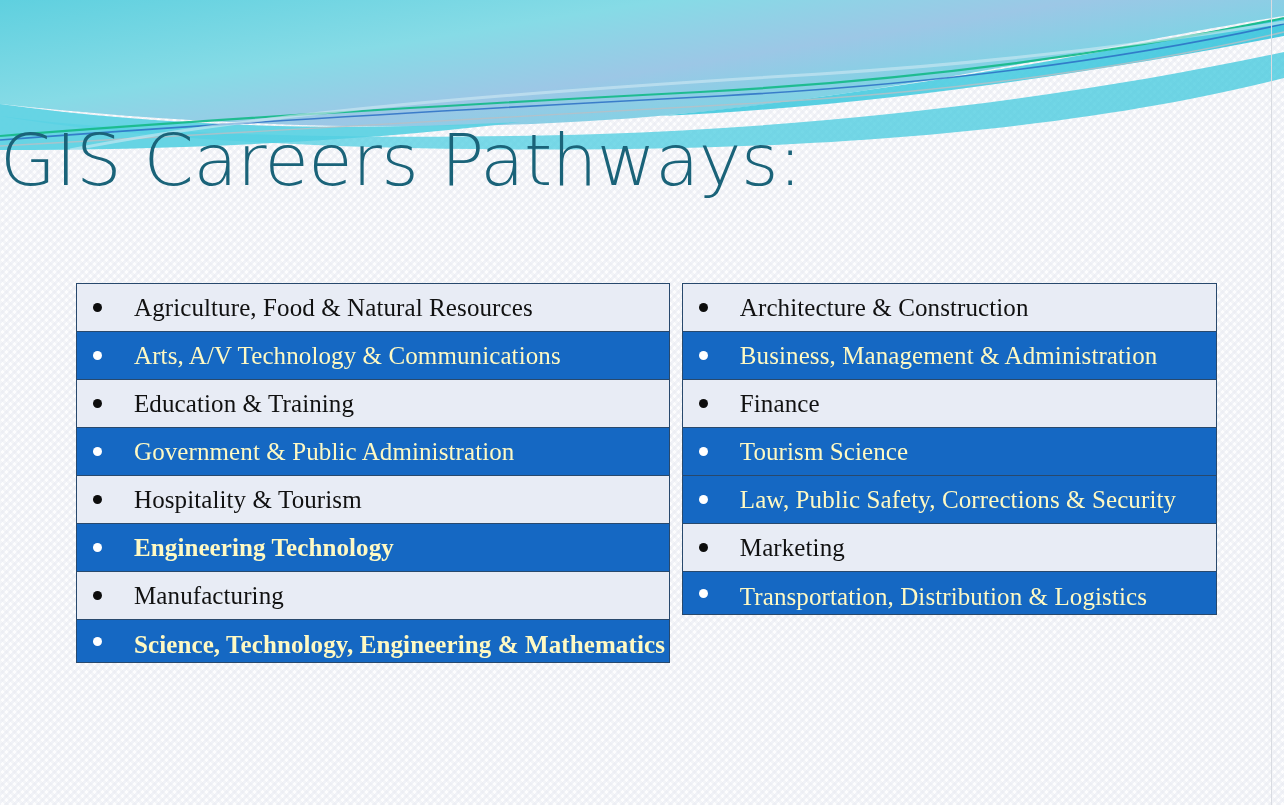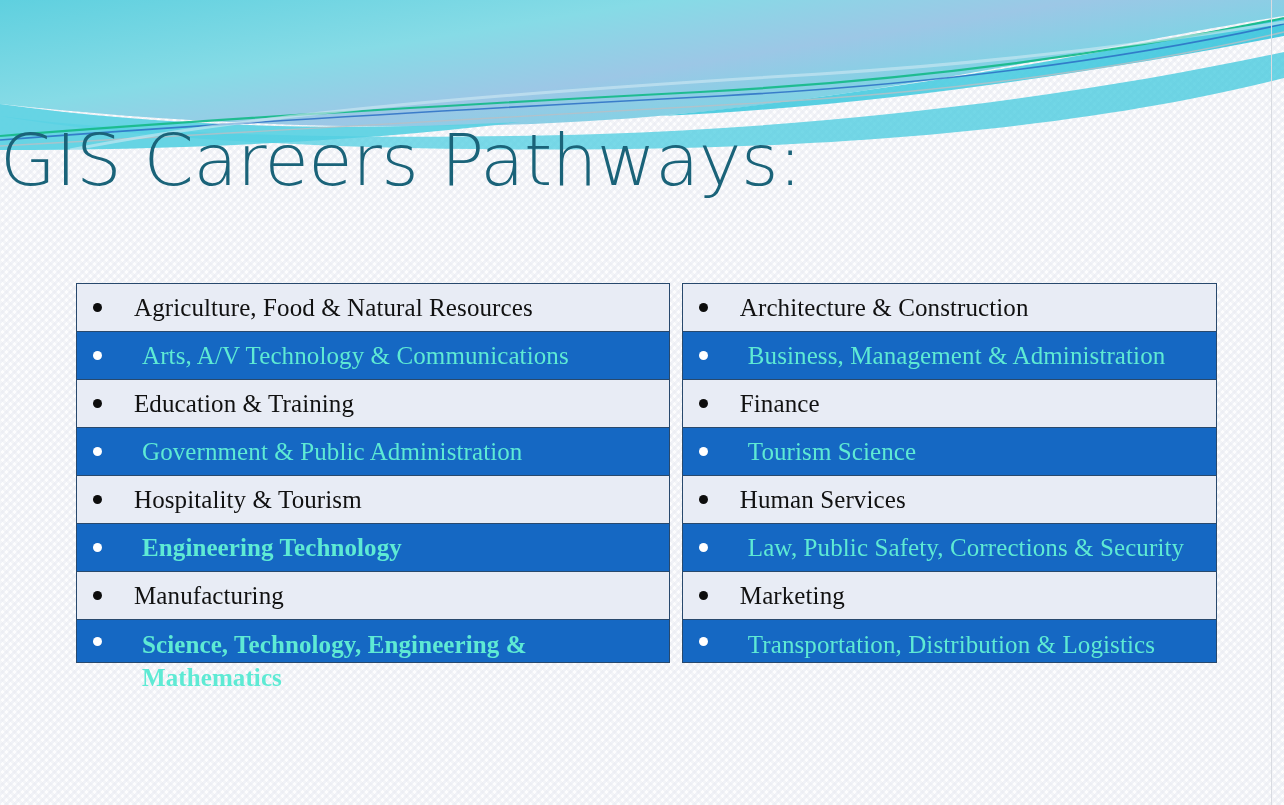--- a/index.html
+++ b/index.html
@@ -109,22 +109,21 @@
     padding-top: 8px;
   }
 
   .pathway-row.light {
     background: #e8ecf5;
     color: #111111;
   }
 
   .pathway-row.blue {
     background: #1568c3;
-    color: #5eead4;
-    gap: 8px;
+    color: #fef9c3;
   }
 
   .row-bullet {
     flex: 0 0 auto;
     width: 9px;
     height: 9px;
     border-radius: 50%;
     margin-right: 32px;
     margin-left: 0;
   }
@@ -259,24 +258,20 @@
       <div class="pathway-row light">
         <span class="row-bullet"></span>
         <span class="row-label">Finance</span>
       </div>
 
       <div class="pathway-row blue">
         <span class="row-bullet"></span>
         <span class="row-label">Tourism Science</span>
       </div>
 
-      <div class="pathway-row light">
-        <span class="row-bullet"></span>
-        <span class="row-label">Human Services</span>
-      </div>
 
       <div class="pathway-row blue">
         <span class="row-bullet"></span>
         <span class="row-label">Law, Public Safety, Corrections &amp; Security</span>
       </div>
 
       <div class="pathway-row light">
         <span class="row-bullet"></span>
         <span class="row-label">Marketing</span>
       </div>

